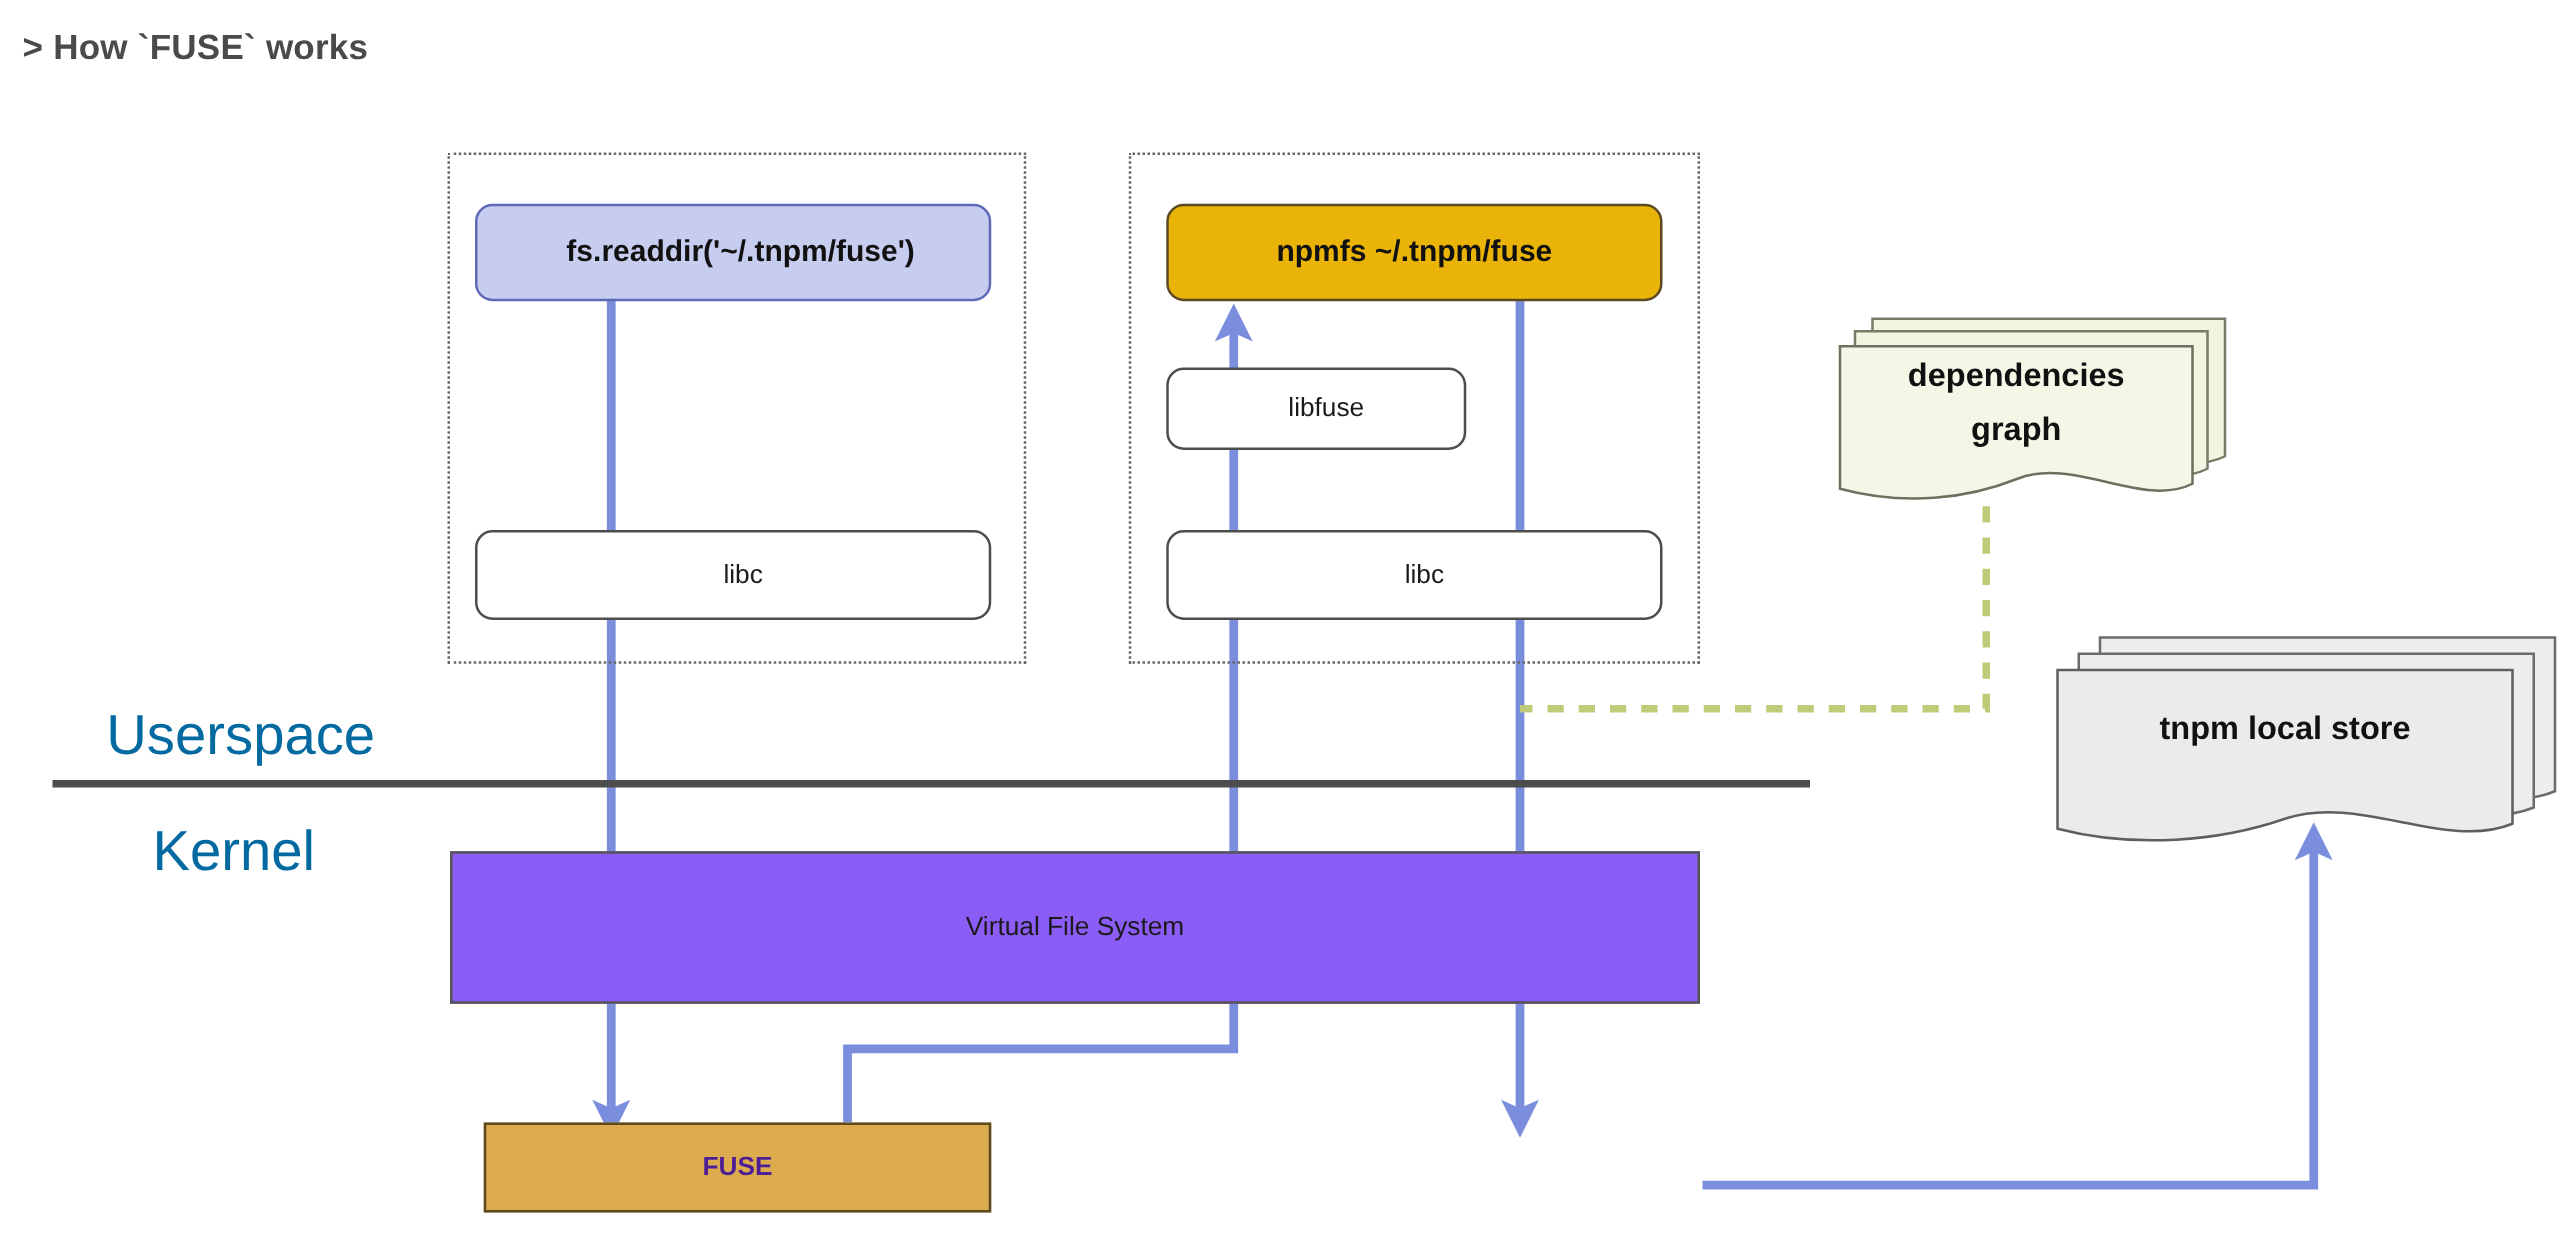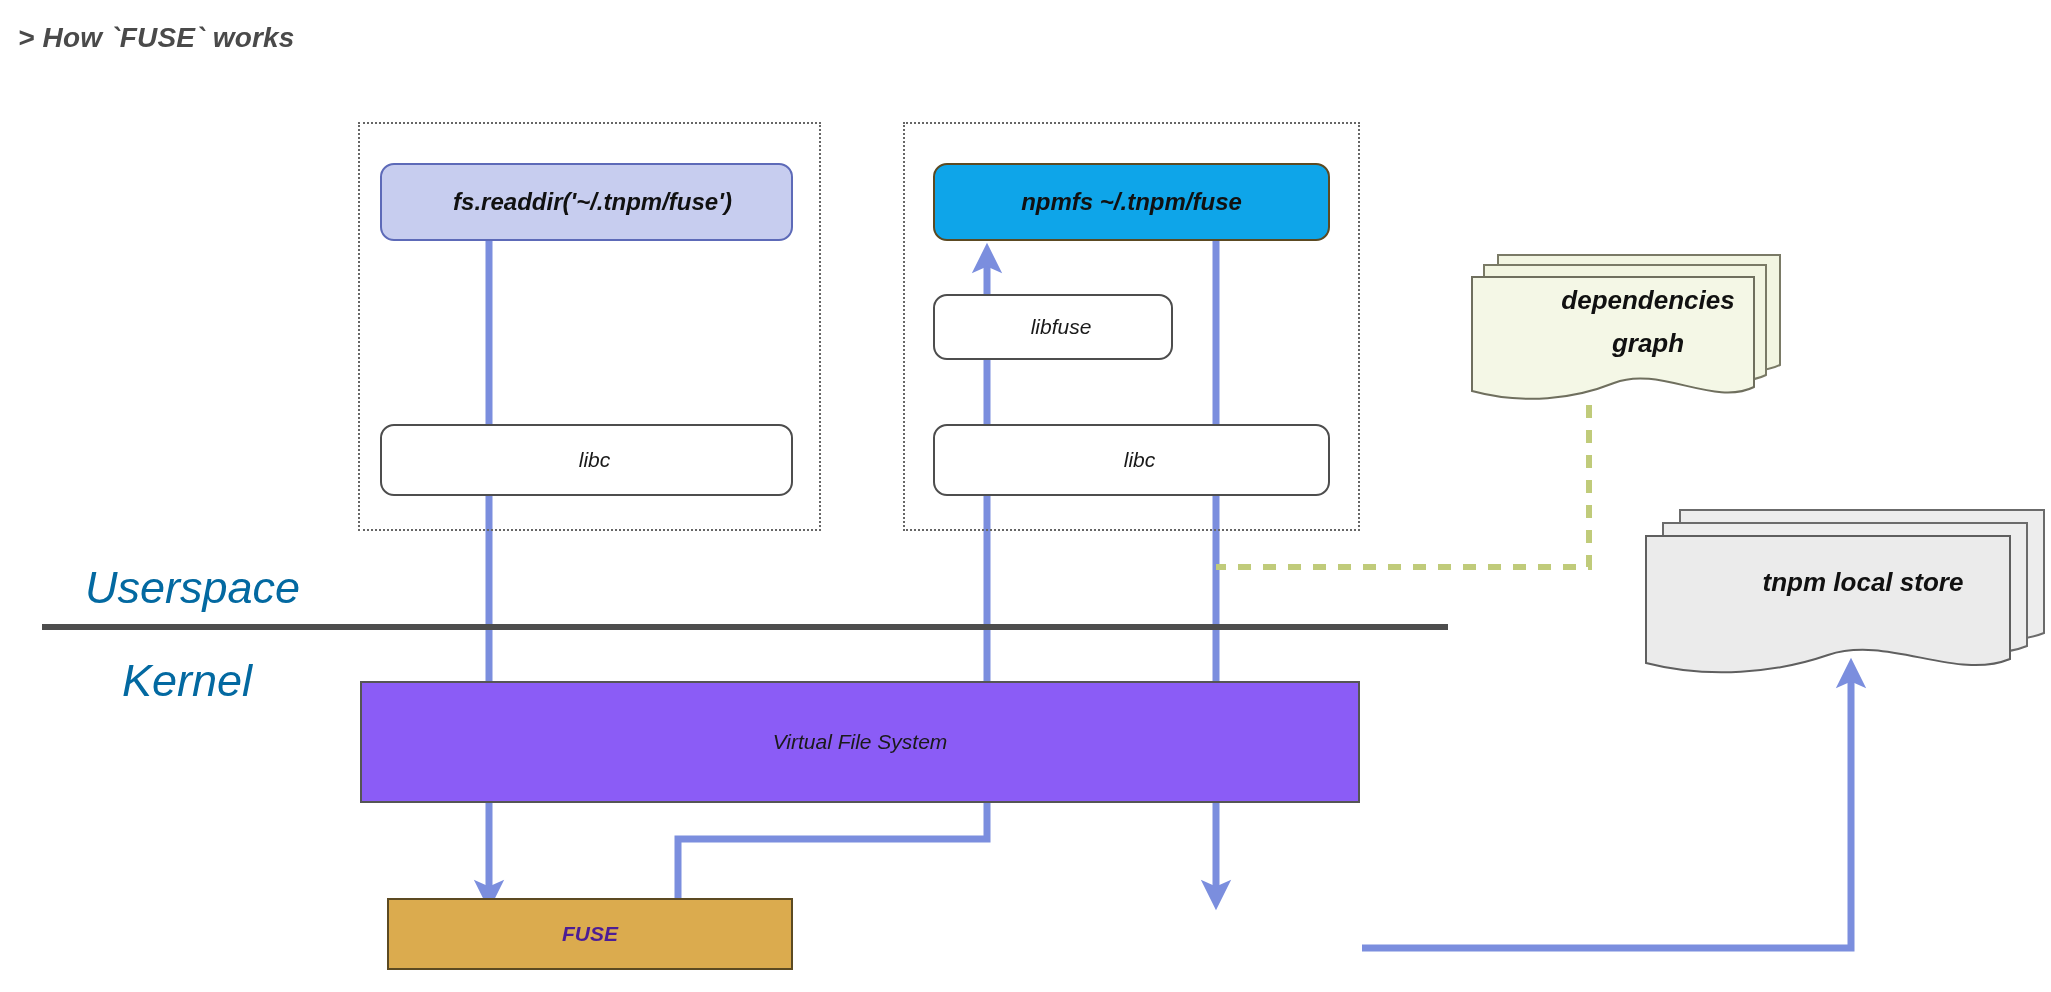--- a/index.html
+++ b/index.html
@@ -10,21 +10,20 @@
   body {
     font-family: "Liberation Sans", "DejaVu Sans", sans-serif;
     color: #222222;
   }
   #canvas {
     position: relative;
     width: 2051px;
     height: 992px;
     background: #ffffff;
     overflow: hidden;
-    font-style: italic;
   }
 
   
   #page-title {
     position: absolute;
     left: 18px;
     top: 22px;
     font-size: 28px;
     font-weight: bold;
     color: #4a4a4a;
@@ -64,21 +63,21 @@
     border-radius: 14px;
   }
   .node-blue {
     background: #c7cdef;
     border: 2px solid #5d6ab8;
     font-weight: bold;
     font-size: 24px;
     color: #111111;
   }
   .node-gold {
-    background: #0ea5e9;
+    background: #eab308;
     border: 2px solid #5c4a22;
     font-weight: bold;
     font-size: 24px;
     color: #111111;
   }
   .node-white {
     background: #ffffff;
     border: 2px solid #4d4d4d;
     font-size: 21px;
     color: #1a1a1a;
@@ -120,21 +119,20 @@
     display: block;
     overflow: visible;
   }
   .doc-label {
     position: absolute;
     left: 0;
     right: 0;
     text-align: center;
     font-weight: bold;
     pointer-events: none;
-    padding-left: 35px;
   }
   .doc-label.deps {
     top: 36px;
     font-size: 26px;
     color: #111111;
     line-height: 1.65;
   }
   .doc-label.store {
     top: 62px;
     font-size: 26px;

